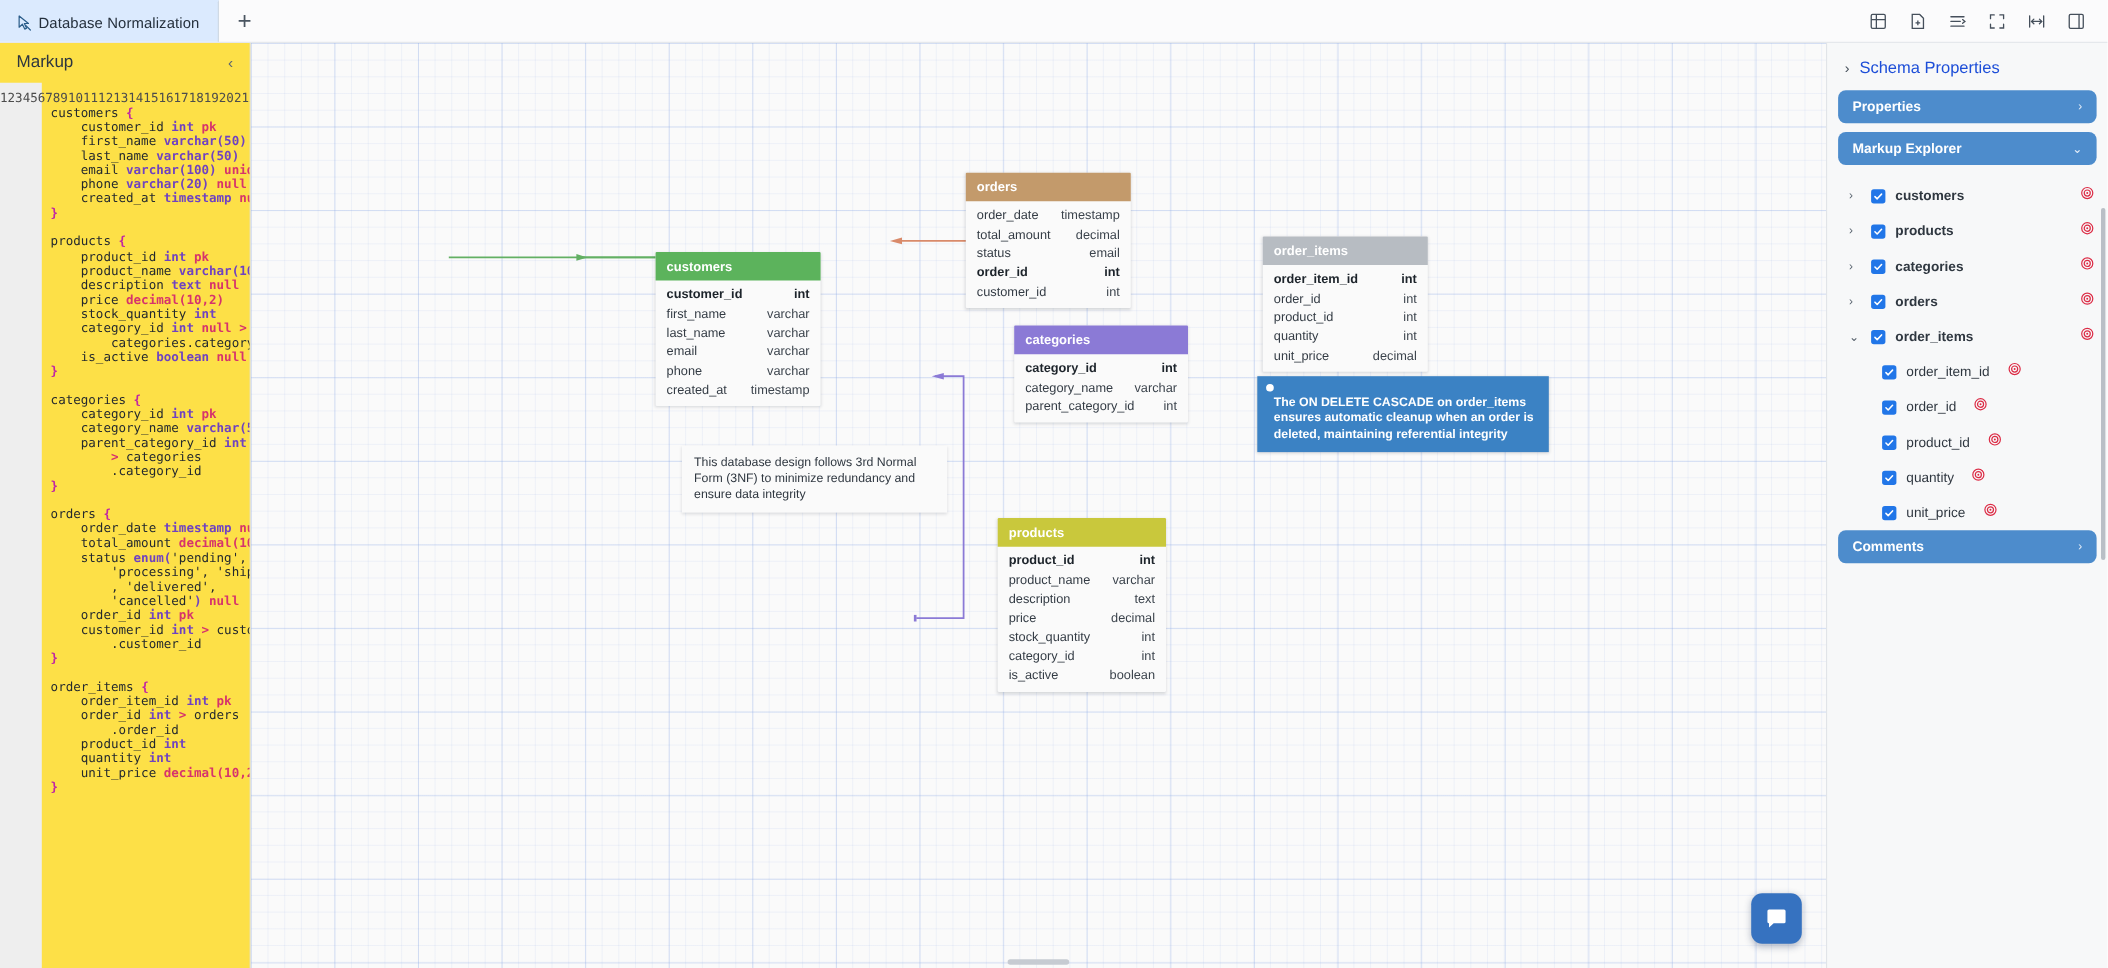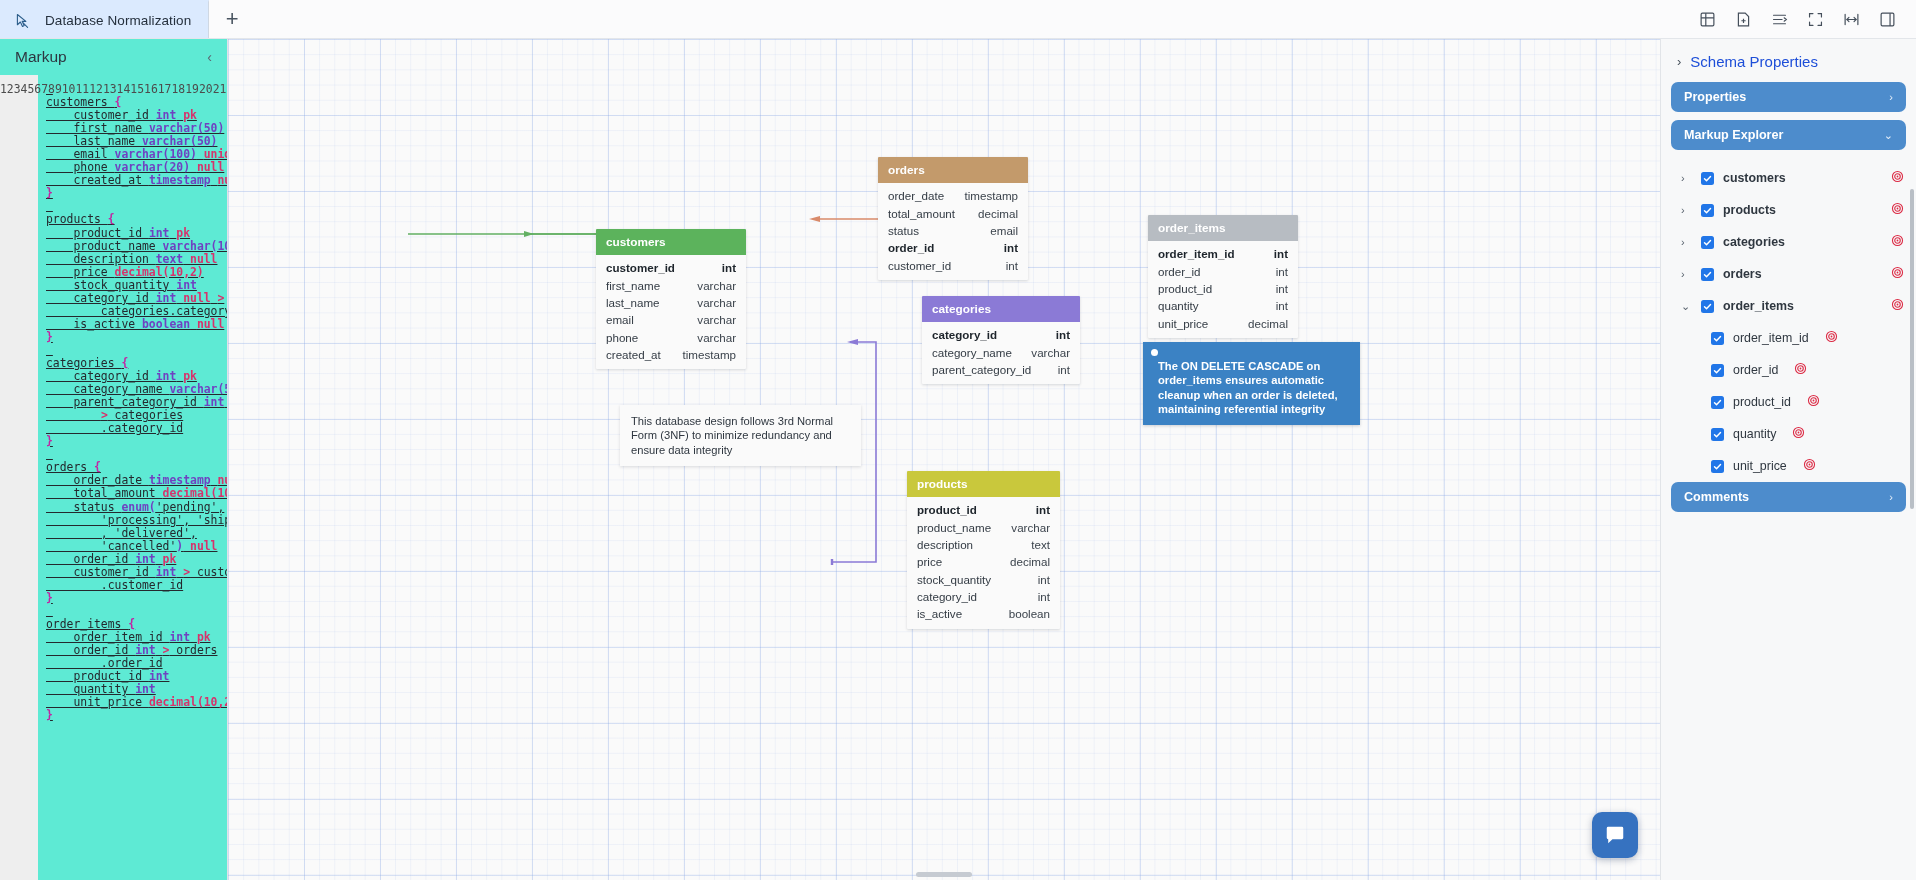--- a/index.html
+++ b/index.html
@@ -10,59 +10,59 @@
   }
   #app { position: relative; width: 1916px; height: 880px; display: flex; flex-direction: column; }
 
   
   .tabbar {
     height: 39px; min-height: 39px; background: #fbfbfc;
     border-bottom: 1px solid #e3e6ea;
     display: flex; align-items: stretch; position: relative; z-index: 40;
   }
   .tab {
-    display: flex; align-items: center; gap: 14px;
+    display: flex; align-items: center; gap: 4px;
     padding: 0 17px 0 14px; background: #dbeafe;
     border-right: 1px solid #cfd8e3; cursor: pointer;
     border-top: 2px solid transparent;
   }
   .tab-title { font-size: 13.5px; color: #25303d; letter-spacing: .1px; }
   .tab-icon { width: 17px; height: 17px; display: block; }
   .newtab {
     width: 46px; display: flex; align-items: center; justify-content: center;
     font-size: 22px; color: #4a5561; cursor: pointer; font-weight: 300;
   }
   .tabbar-spacer { flex: 1; }
   .tools { display: flex; align-items: center; gap: 6px; padding-right: 14px; }
   .tool { width: 30px; height: 30px; display:flex; align-items:center; justify-content:center;
           cursor: pointer; border-radius: 4px; color: #454f5b; }
 
   
   .bodyrow { flex: 1; display: flex; min-height: 0; position: relative; }
 
   
   .markup {
-    width: 228px; min-width: 228px; background: #5eead4;
+    width: 228px; min-width: 228px; background: #fde047;
     border-right: 1px solid #e0e3e7; display: flex; flex-direction: column;
     position: relative; z-index: 20;
   }
   .markup-head {
     height: 36px; display: flex; align-items: center; justify-content: space-between;
     padding: 0 11px 0 15px;
   }
   .markup-title { font-size: 15.5px; color: #2d3640; }
   .collapse-btn { font-size: 14px; color: #5c6571; cursor: pointer; padding: 2px 4px; }
   .code-wrap { flex: 1; display: flex; overflow: hidden; font-family: "DejaVu Sans Mono", monospace; font-size: 11.4px; }
   .gutter {
     width: 38px; min-width: 38px; background: #eeeeee; text-align: right;
     padding: 8px 7px 0 0; color: #4c4c4c; line-height: 13.05px; user-select: none;
   }
   .code {
     flex: 1; padding: 8px 0 0 8px; line-height: 13.05px; color: #24292e;
-    white-space: pre; overflow: hidden; text-decoration: underline;
+    white-space: pre; overflow: hidden;
   }
   .code .ln { display: block; height: 13.05px; }
   .t { color: #6f42c1; }        
   .k { color: #d6336c; }        
   .b { color: #c026a3; }        
   .r { color: #d6336c; }        
 
   
   .canvas {
     flex: 1; position: relative; overflow: hidden;
@@ -364,21 +364,21 @@
               <span class="fname">category_id</span>
               <span class="ftype">int</span>
             </div>
             <div class="row">
               <span class="fname">is_active</span>
               <span class="ftype">boolean</span>
             </div>
           </div>
         </div>
         <div class="note plain" style="left: 392px; top: 366px; width: 241px;"><span>This database design follows 3rd Normal Form (3NF) to minimize redundancy and ensure data integrity</span></div>
-        <div class="note blue" style="left: 915px; top: 303px; width: 217px;">
+        <div class="note blue" style="left: 915px; top: 303px; width: 265px;">
           <span class="dot"></span>
           <span class="ntext">The ON DELETE CASCADE on order_items ensures automatic cleanup when an order is deleted, maintaining referential integrity</span>
         </div>
       </div>
 
     <div class="rpanel">
       <div class="rp-head">
         <span class="rp-caret">›</span>
         <span class="rp-title">Schema Properties</span>
       </div>

